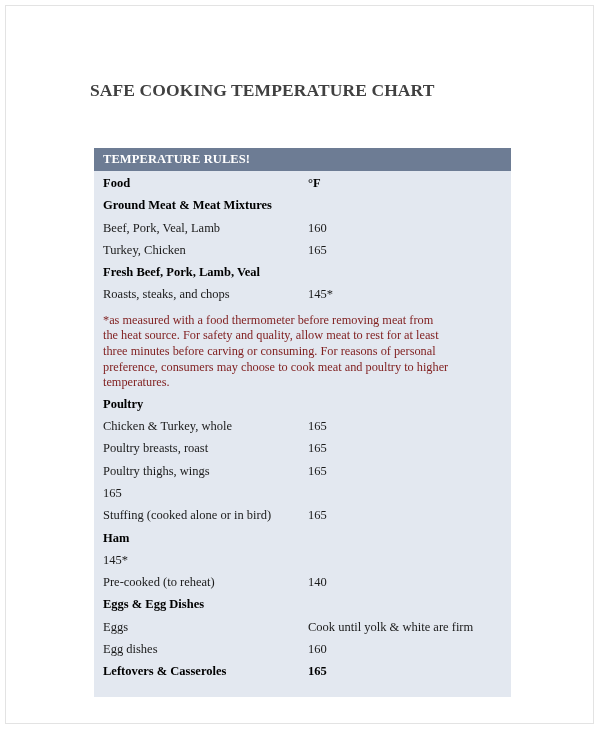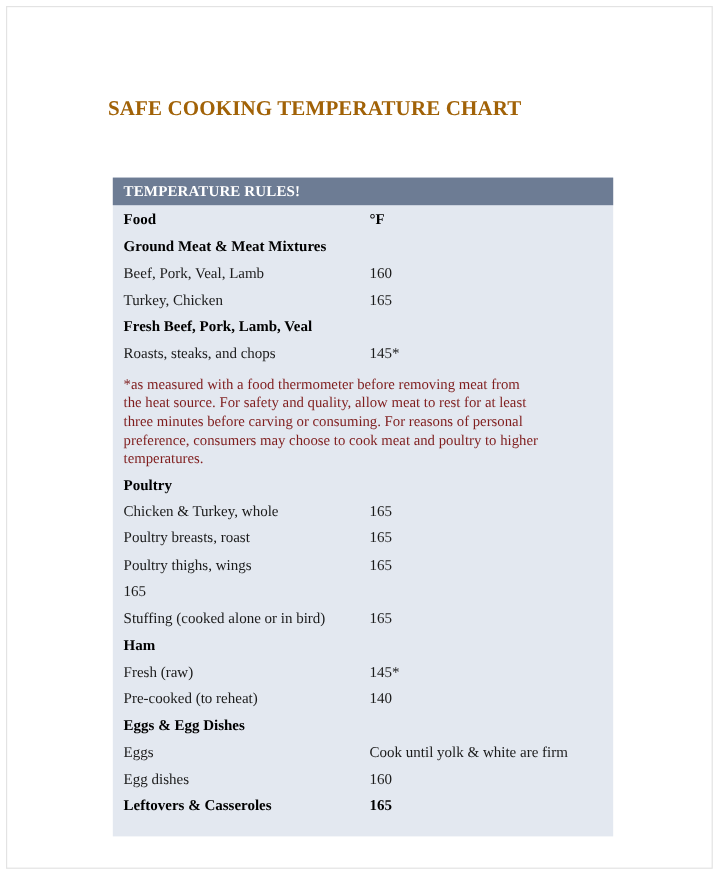--- a/index.html
+++ b/index.html
@@ -26,21 +26,21 @@
     box-sizing: border-box;
   }
 
   #doc-title {
     position: absolute;
     left: 84px;
     top: 74px;
     font-size: 17.5px;
     font-weight: bold;
     letter-spacing: 0.1px;
-    color: #a16207;
+    color: #404040;
     white-space: nowrap;
   }
 
   #temp-table {
     position: absolute;
     left: 88px;
     top: 142px;
     width: 417px;
     background: #e3e8f0;
   }
@@ -157,21 +157,20 @@
           </div>
           <div class="row">
             <span class="c-food">Stuffing (cooked alone or in bird)</span>
             <span class="c-temp">165</span>
           </div>
           <div class="row bold">
             <span class="c-food">Ham</span>
             <span class="c-temp"></span>
           </div>
           <div class="row">
-            <span class="c-food">Fresh (raw)</span>
             <span class="c-temp">145*</span>
           </div>
           <div class="row">
             <span class="c-food">Pre-cooked (to reheat)</span>
             <span class="c-temp">140</span>
           </div>
           <div class="row bold">
             <span class="c-food">Eggs &amp; Egg Dishes</span>
             <span class="c-temp"></span>
           </div>

